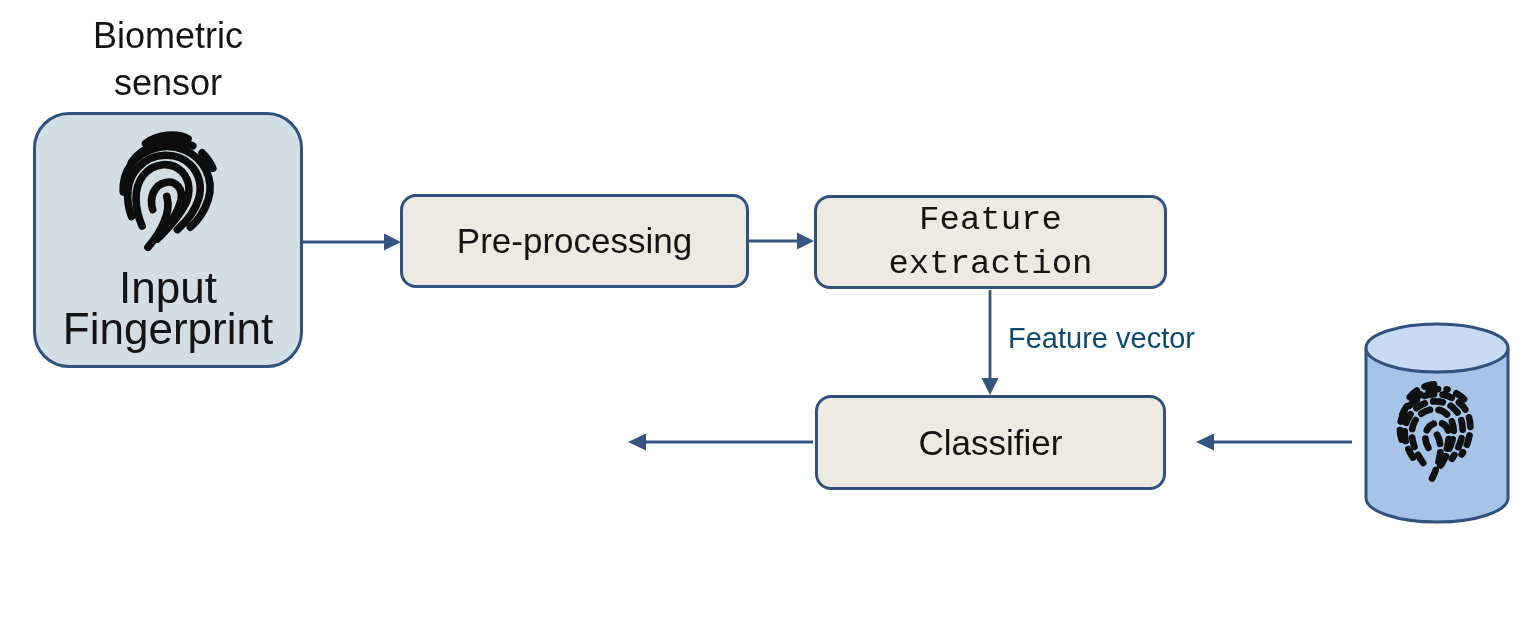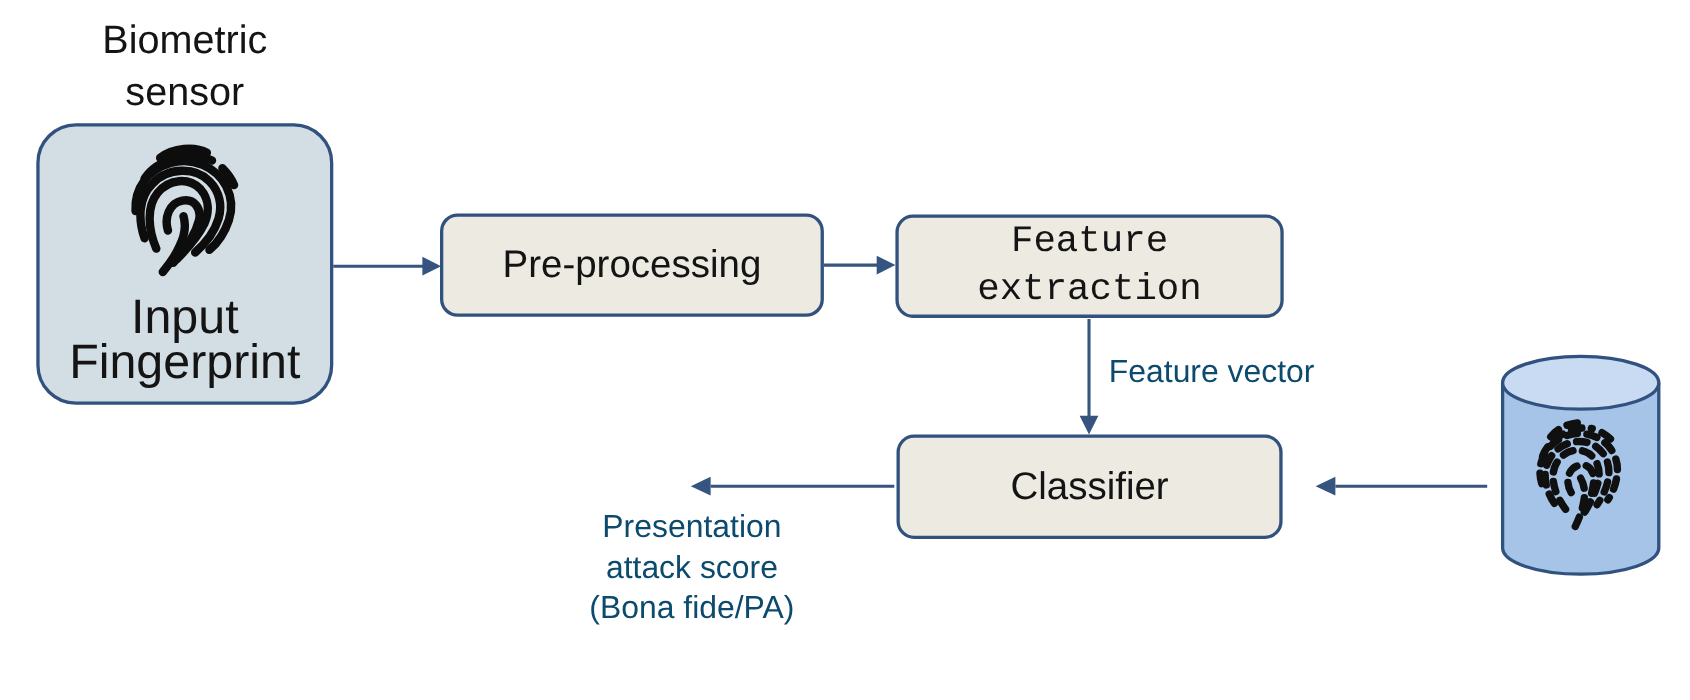--- a/index.html
+++ b/index.html
@@ -160,23 +160,20 @@
     <span class="multiline">Feature
 extraction</span>
   </div>
 
   <div class="node process-box classifier-box">
     <span class="multiline">Classifier</span>
   </div>
 
   <div class="edge-label feature-vector-label">Feature vector</div>
 
-  <div class="edge-label presentation-label multiline">Presentation
-attack score
-(Bona fide/PA)</div>
 
   <div class="db-group">
     <span>
       <svg width="150" height="208" viewBox="0 0 150 208">
         <path class="cyl-stroke" d="M4 28 V178 A71 24 0 0 0 146 178 V28" fill="var(--db-body-fill)"></path>
         <ellipse class="cyl-stroke" cx="75" cy="28" rx="71" ry="24" fill="var(--db-top-fill)"></ellipse>
         <g>
           <g class="fp-dashed" transform="translate(27,58) scale(0.96) rotate(-14 50 55)">
             <use href="#fp"></use>
           </g>

